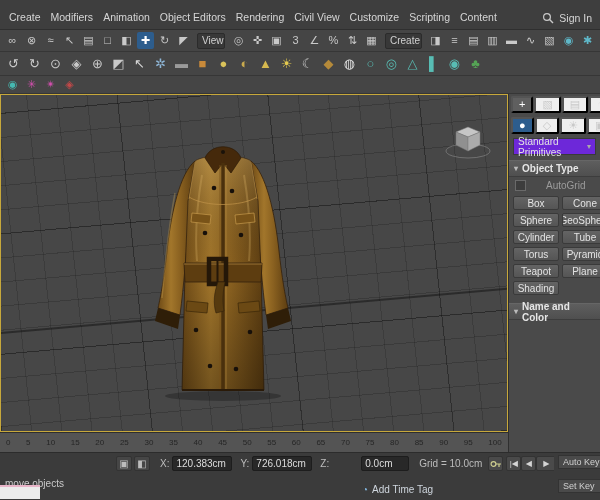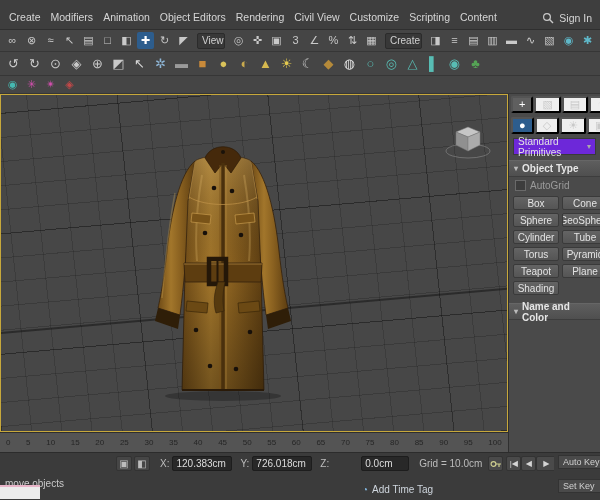--- a/index.html
+++ b/index.html
@@ -63,21 +63,21 @@
               color:#c9c9c9;font-size:11px;border-radius:2px;cursor:default;line-height:1;}
   .ptab.active{background:#5f5f5f;color:#fff;}
   .pcat.active{background:#2d5d8d;color:#fff;}
   .pselect{height:17px;margin:2px 4px;background:#6d28d9;border:1px solid #3a3a3a;
            display:flex;align-items:center;padding:0 4px;color:#e2e2e2;box-sizing:border-box;}
   .pselect .caret{margin-left:auto;font-size:8px;color:#aaa;}
   .rhead{height:15px;background:linear-gradient(#5e5e5e,#4f4f4f);border-top:1px solid #666;
          border-bottom:1px solid #3d3d3d;display:flex;align-items:center;gap:4px;
          padding:0 5px;color:#e6e6e6;font-weight:bold;margin-top:3px;}
   .rarr{font-size:8px;color:#bbb;}
-  .autogrid{display:flex;align-items:flex-start;gap:4px;padding:3px 6px;color:#9b9b9b;}
+  .autogrid{display:flex;align-items:flex-start;gap:20px;padding:3px 6px;color:#9b9b9b;}
   .cb{width:9px;height:9px;background:#3d3d3d;border:1px solid #6a6a6a;}
   .otgrid{display:grid;grid-template-columns:46px 46px;gap:3px;padding:2px 0 5px 4px;overflow:hidden;}
   .otbtn{height:14px;background:linear-gradient(#646464,#555);border:1px solid #3a3a3a;
          border-radius:2px;color:#e3e3e3;font-size:10px;display:flex;align-items:center;
          justify-content:center;padding:0;white-space:nowrap;overflow:hidden;font-family:inherit;}
   .nc-body{height:30px;}
 
   
   .statusbar{height:48px;background:#3b3b3b;border-top:1px solid #2c2c2c;position:relative;
              font-size:10px;box-sizing:border-box;}

